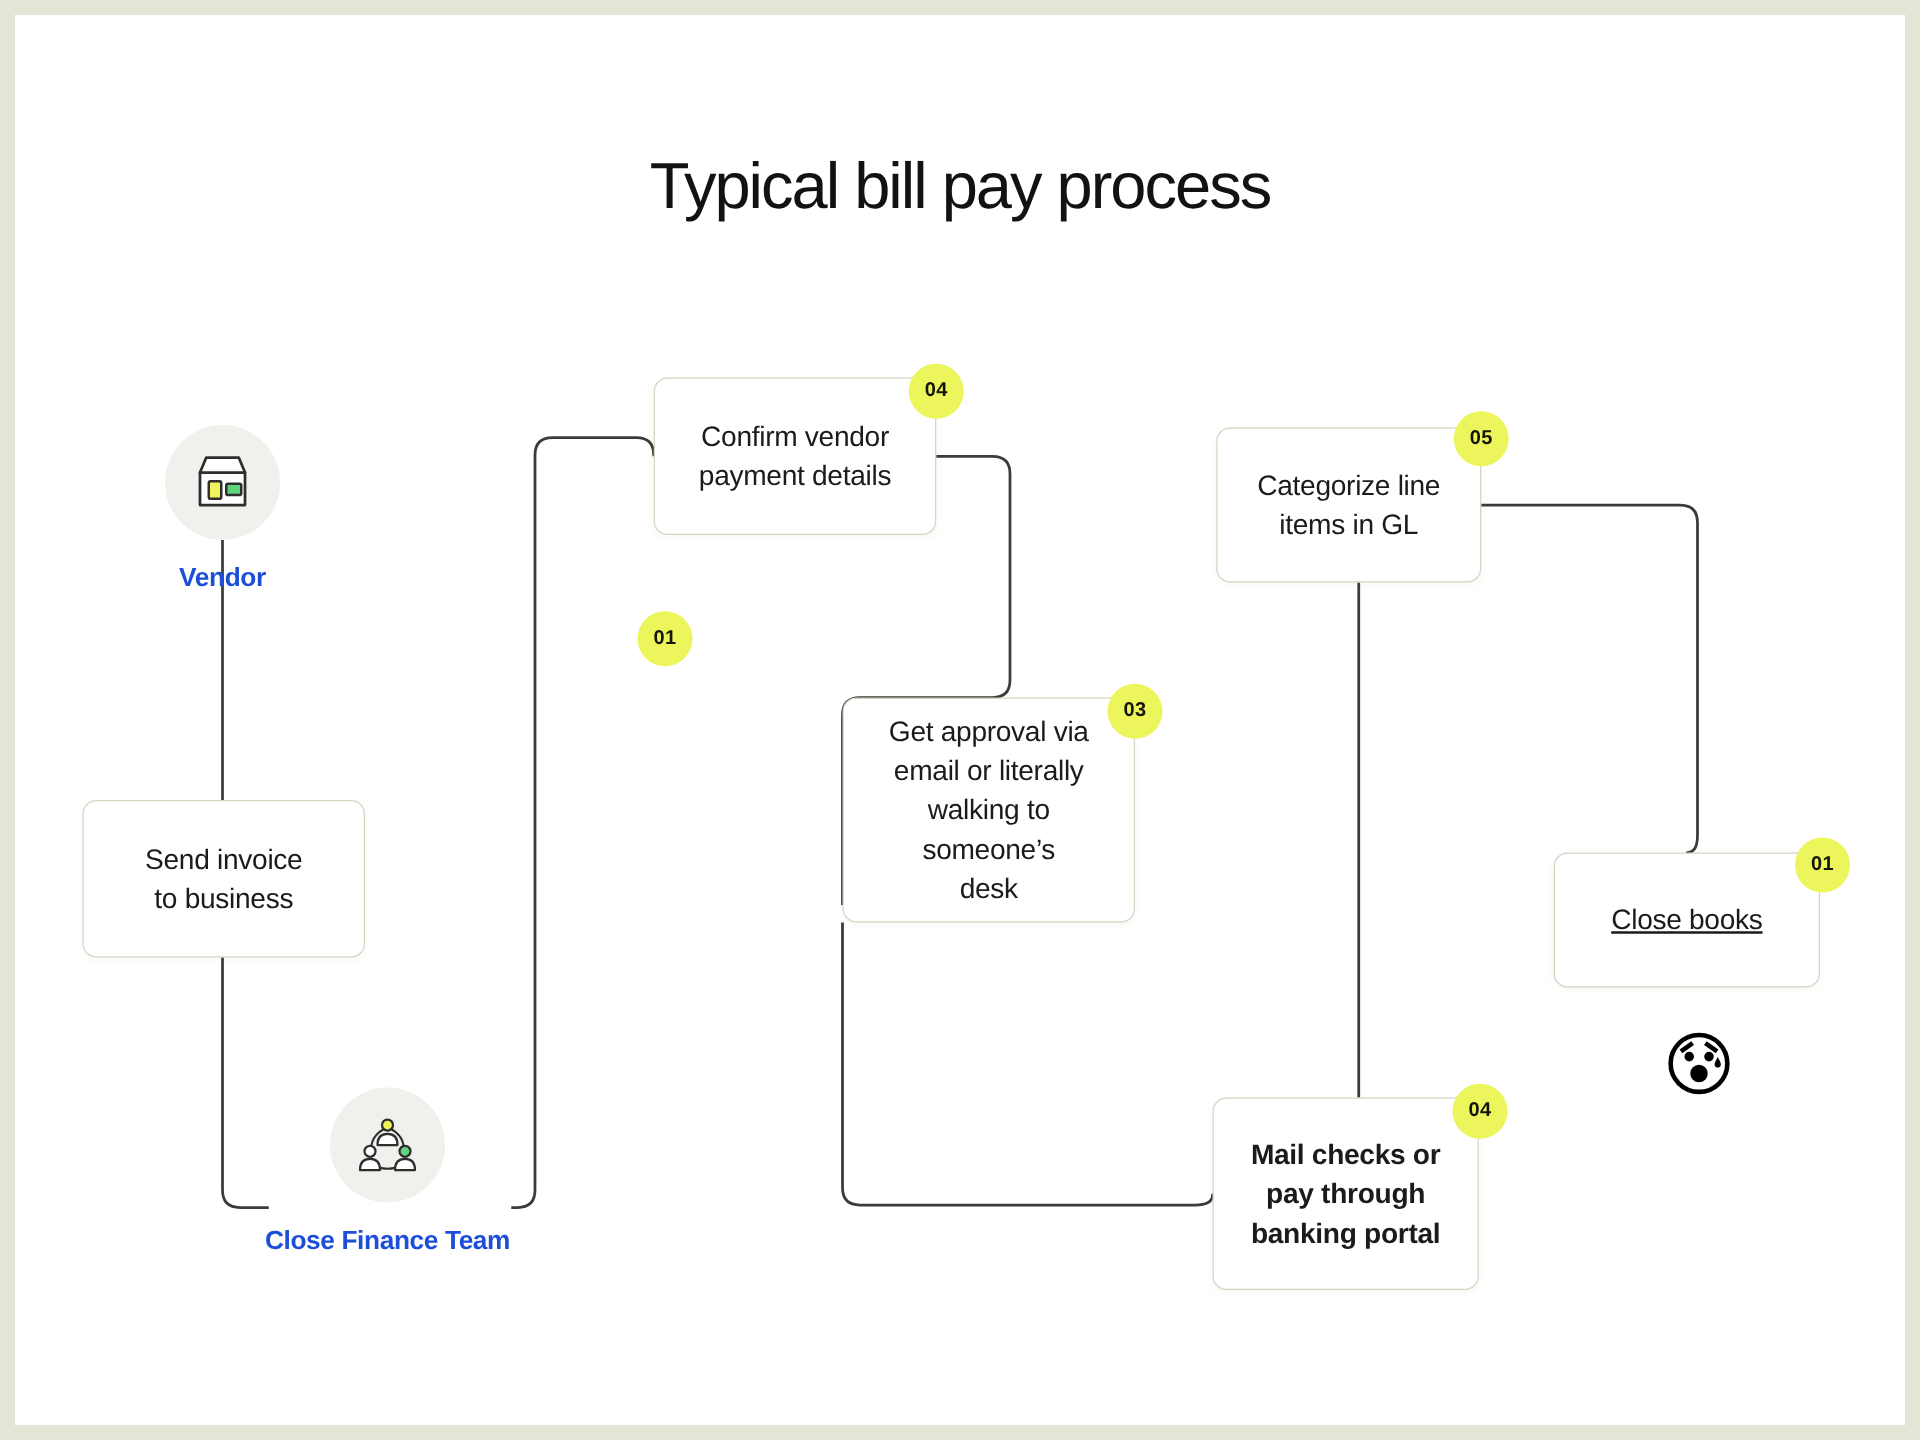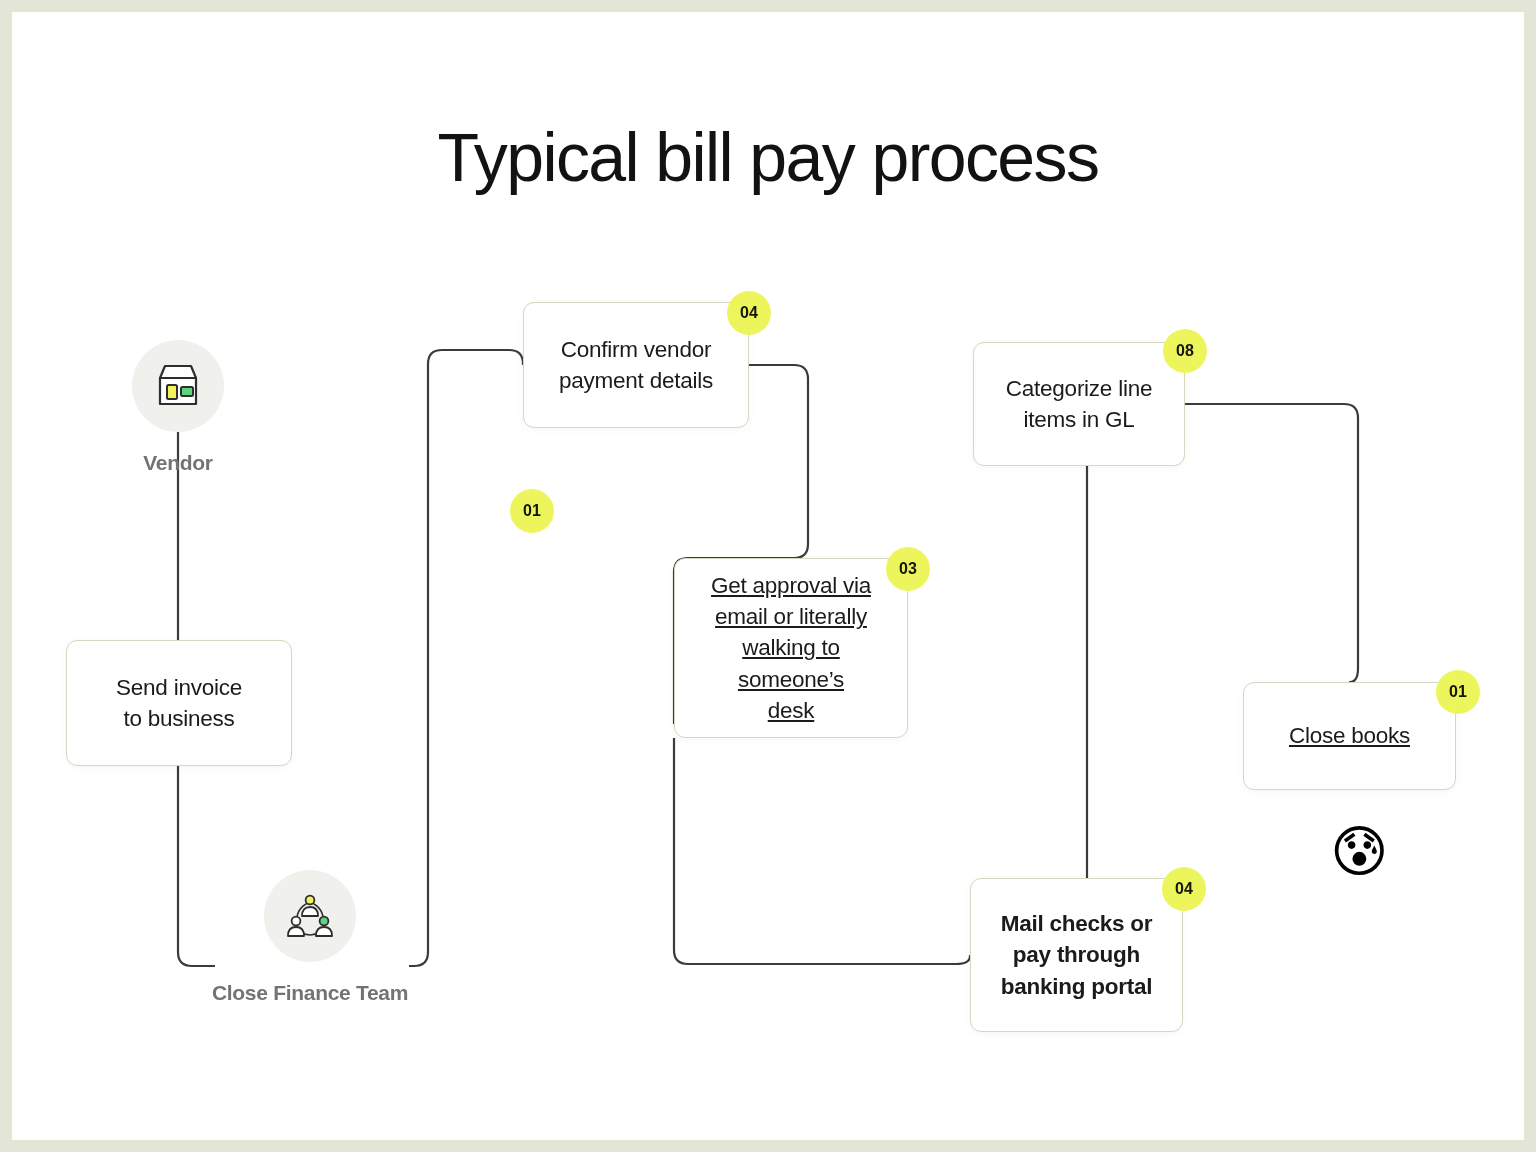--- a/index.html
+++ b/index.html
@@ -27,21 +27,21 @@
     background: #ffffff;
     overflow: hidden;
   }
 
   
   #title {
     position: absolute;
     left: 0; top: 110px;
     width: 1512px;
     text-align: center;
-    font-size: 68px;
+    font-size: 52px;
     font-weight: 500;
     letter-spacing: -1.6px;
     color: #121212;
     line-height: 1.05;
   }
 
   
   #wires {
     position: absolute;
     left: 0; top: 0;
@@ -63,21 +63,21 @@
     border-radius: 50%;
     background: #f0f0ec;
     display: flex;
     align-items: center;
     justify-content: center;
   }
   .actor-label {
     margin-top: 18px;
     font-size: 21px;
     font-weight: 700;
-    color: #737373;
+    color: #1d4ed8;
     text-align: center;
     line-height: 1.22;
     letter-spacing: -0.3px;
   }
 
   
   .card {
     position: absolute;
     background: #ffffff;
     border: 1.6px solid #d5d6c3;
@@ -180,40 +180,40 @@
     </div>
 
     <div class="badge" style="left:498px; top:477px;">01</div>
 
     <div class="card" style="left:511px; top:290px; width:226px; height:126px;">
       <span class="card-text">Confirm vendor
 payment details</span>
     </div>
     <div class="badge" style="left:715px; top:279px;">04</div>
 
-    <div class="card" style="left:662px; top:546px; width:234px; height:180px;text-decoration:underline;">
+    <div class="card" style="left:662px; top:546px; width:234px; height:180px;">
       <span class="card-text">Get approval via
 email or literally
 walking to someone’s
 desk</span>
     </div>
     <div class="badge" style="left:874px; top:535px;">03</div>
 
     <div class="card" style="left:958px; top:866px; width:213px; height:154px;font-weight:bold;">
       <span class="card-text">Mail checks or
 pay through
 banking portal</span>
     </div>
     <div class="badge" style="left:1150px; top:855px;">04</div>
 
     <div class="card" style="left:961px; top:330px; width:212px; height:124px;">
       <span class="card-text">Categorize line
 items in GL</span>
     </div>
-    <div class="badge" style="left:1151px; top:317px;">08</div>
+    <div class="badge" style="left:1151px; top:317px;">05</div>
 
     <div class="card" style="left:1231px; top:670px; width:213px; height:108px;text-decoration:underline;">
       <span class="card-text">Close books</span>
     </div>
     <div class="badge" style="left:1424px; top:658px;">01</div>
 
     <div class="emoji" style="left:1318px; top:812px;">😰</div>
 
   </div>
 </div>

